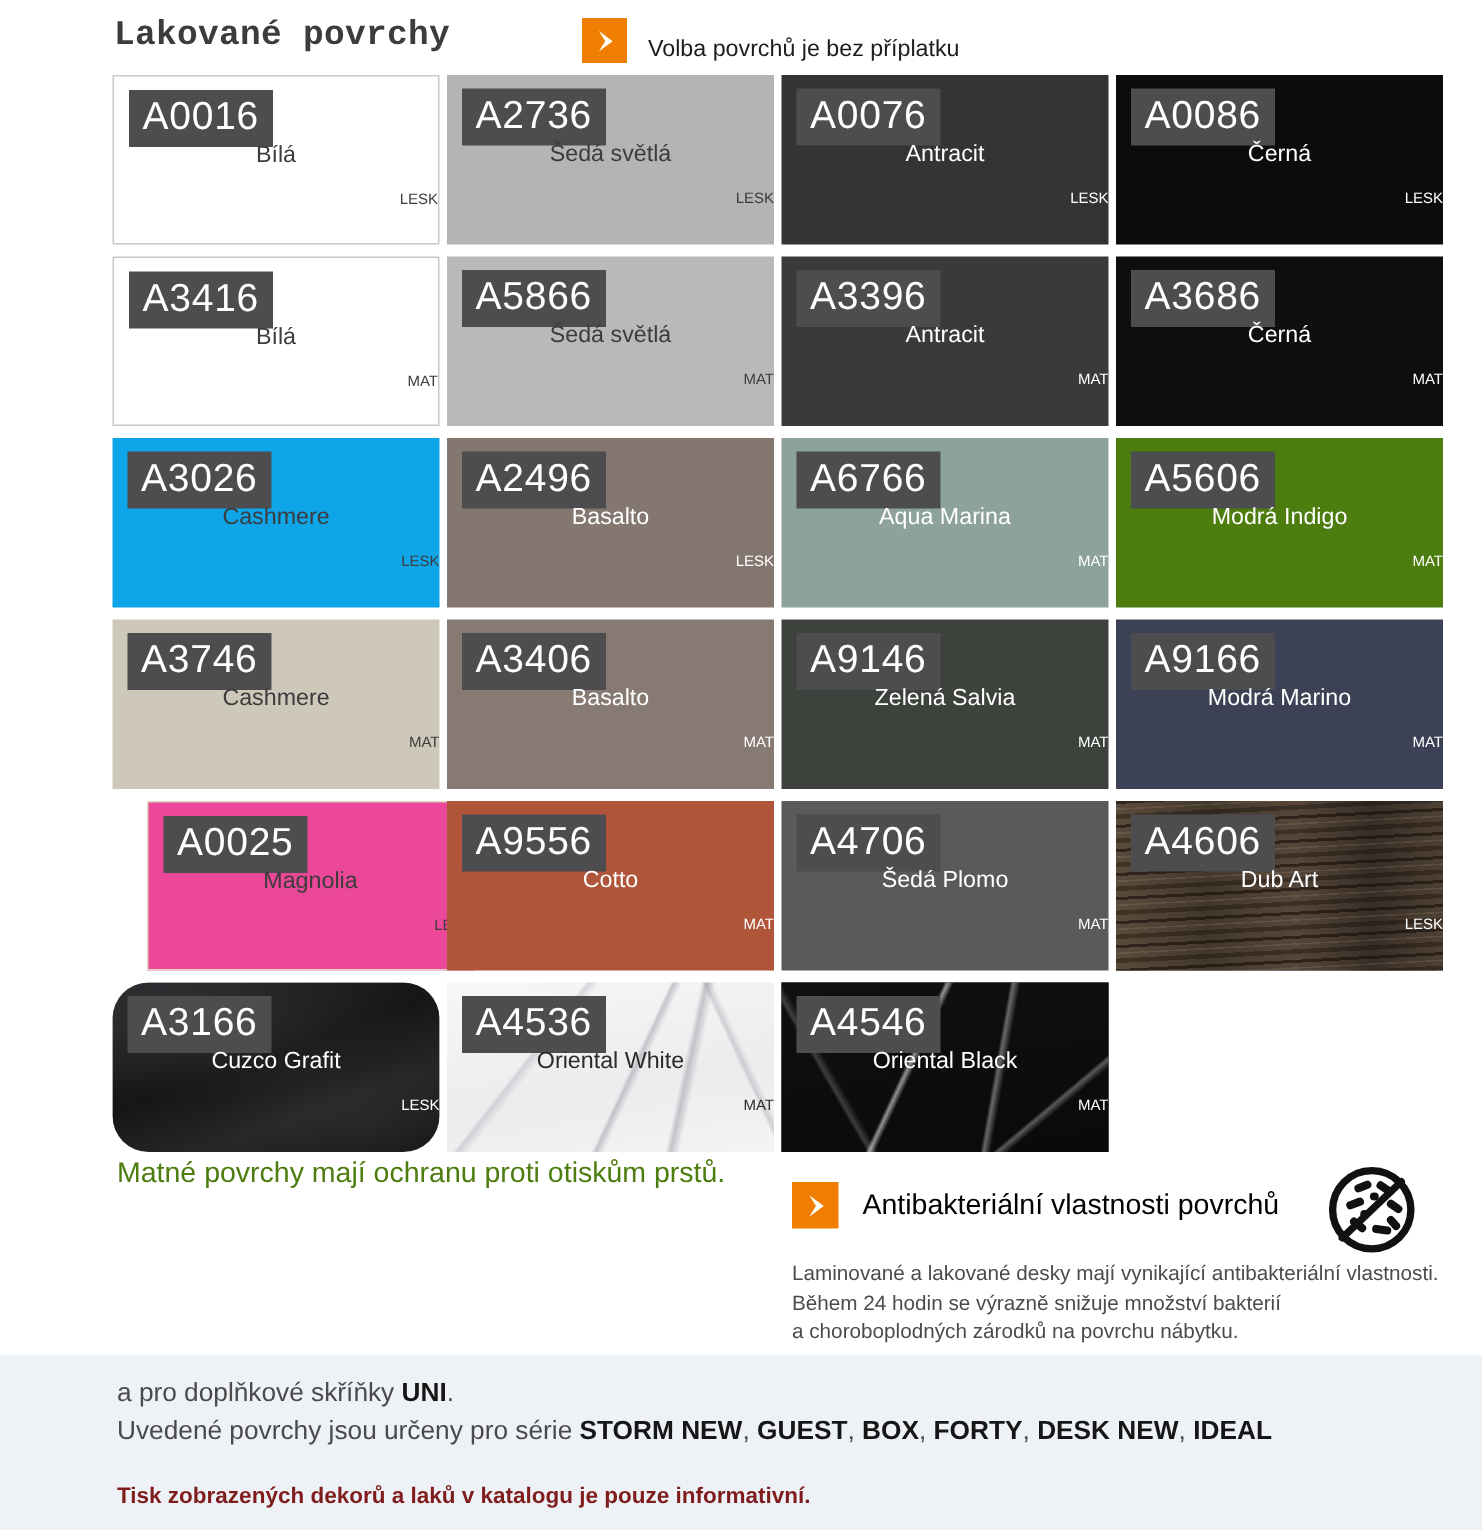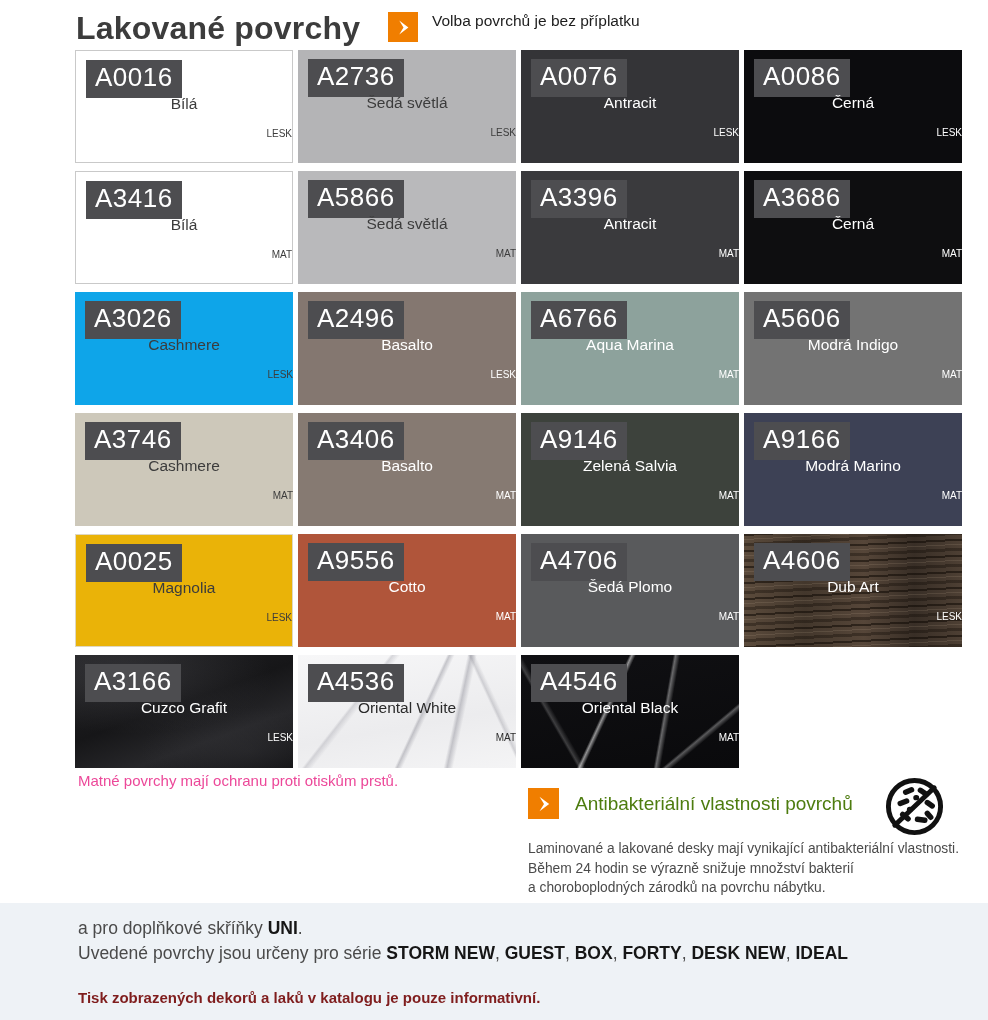--- a/index.html
+++ b/index.html
@@ -1,22 +1,22 @@
 <!DOCTYPE html>
 <html style="--accent: #f07e00; --badge: #4d4d50; --band: #eef2f6;"><head>
 <meta charset="utf-8">
 <style>
   * { margin:0; padding:0; box-sizing:border-box; }
   html,body { background:#fff; }
   body { font-family:"Liberation Sans", sans-serif; }
   .page { position:relative; width:988px; height:1020px; background:#fff; overflow:hidden; }
 
-  .page-title { position:absolute; left:76px; top:10px; font-size:32px; color:#3c3c3c; letter-spacing:.2px; }
-
-  .header-note { position:absolute; left:388px; top:12px; display:flex; align-items:flex-start; }
+  .page-title { position:absolute; left:76px; top:10px; font-size:23px; color:#3c3c3c; letter-spacing:.2px;font-family:Liberation Mono, monospace; }
+
+  .header-note { position:absolute; left:388px; top:12px; display:flex; align-items:flex-end; }
   .chev-box { width:30px; height:30px; background:var(--accent); display:flex; align-items:center; justify-content:center; }
   .chev-box svg { display:block; }
   .header-note-text { margin-left:14px; font-size:15.5px; color:#1d1d1d; }
 
   .grid { position:absolute; left:75px; top:50px; display:grid;
           grid-template-columns:repeat(4,218px); column-gap:5px; row-gap:8px; }
   .tile { position:relative; width:218px; height:113px; overflow:hidden; }
   .code-badge { position:absolute; top:9px; left:10px; background:var(--badge); color:#fff;
                 font-size:26px; padding:2px 9px 5px; letter-spacing:.5px; }
   .swatch-name { position:absolute; top:44px; left:0; width:100%; text-align:center; font-size:15.5px; }
@@ -37,25 +37,25 @@
       linear-gradient(128deg, rgba(0,0,0,0) 30%, rgba(150,150,160,.32) 31%, rgba(0,0,0,0) 33.5%),
       linear-gradient(65deg, rgba(0,0,0,0) 82%, rgba(130,130,140,.3) 83%, rgba(0,0,0,0) 85%),
       linear-gradient(170deg,#f7f7f8,#ececee 60%,#f4f4f5); }
   .tex-marble-black { background-image:
       linear-gradient(115deg, rgba(255,255,255,0) 40%, rgba(255,255,255,.55) 41%, rgba(255,255,255,0) 42.5%),
       linear-gradient(100deg, rgba(255,255,255,0) 64%, rgba(255,255,255,.38) 65%, rgba(255,255,255,0) 67%),
       linear-gradient(140deg, rgba(255,255,255,0) 78%, rgba(255,255,255,.32) 79%, rgba(255,255,255,0) 81%),
       linear-gradient(60deg, rgba(255,255,255,0) 20%, rgba(255,255,255,.2) 21%, rgba(255,255,255,0) 23%),
       linear-gradient(170deg,#101013,#0a0a0c); }
 
-  .grid-footnote { position:absolute; left:78px; top:772px; font-size:15px; color:#ec4899; }
+  .grid-footnote { position:absolute; left:78px; top:772px; font-size:19px; color:#4d7c0f; }
 
   .anti-head { position:absolute; left:528px; top:788px; display:flex; align-items:center; }
   .anti-head .chev-box { width:31px; height:31px; }
-  .anti-heading { margin-left:16px; font-size:19px; color:#4d7c0f; }
+  .anti-heading { margin-left:16px; font-size:19px; color:#000000; }
   .anti-icon { position:absolute; left:883px; top:775px; width:63px; height:63px; }
   .anti-text { position:absolute; left:528px; top:839px; font-size:13.8px; line-height:19.5px; color:#4b4b4b; }
 
   .band { position:absolute; left:0; top:903px; width:988px; height:117px; background:var(--band); padding:13px 0 0 78px; }
   .band-series { font-size:17.5px; line-height:25px; color:#4a4a4a; }
   .band-series .seg-bold { color:#161616; font-weight:bold; }
   .band-disclaimer { margin-top:23px; font-size:15px; font-weight:bold; color:#7f1d1d; }
 </style>
 </head>
 <body>
@@ -144,21 +144,21 @@
       <div class="swatch-name">Basalto</div>
       <div class="swatch-finish">LESK</div>
     </div>
       <div class="tile" style="background-color: rgb(141, 162, 156); color: rgb(255, 255, 255);">
       <div class="code-badge">
         <span>A6766</span>
       </div>
       <div class="swatch-name">Aqua Marina</div>
       <div class="swatch-finish">MAT</div>
     </div>
-      <div class="tile" style="background-color: #737373; color: rgb(255, 255, 255); padding-left: 21px;">
+      <div class="tile" style="background-color: #4d7c0f; color: rgb(255, 255, 255); padding-left: 21px;">
       <div class="code-badge">
         <span>A5606</span>
       </div>
       <div class="swatch-name">Modrá Indigo</div>
       <div class="swatch-finish">MAT</div>
     </div>
       <div class="tile" style="background-color: rgb(205, 200, 186); color: rgb(60, 60, 60);">
       <div class="code-badge">
         <span>A3746</span>
       </div>
@@ -179,21 +179,21 @@
       <div class="swatch-name">Zelená Salvia</div>
       <div class="swatch-finish">MAT</div>
     </div>
       <div class="tile" style="background-color: rgb(61, 65, 85); color: rgb(255, 255, 255);">
       <div class="code-badge">
         <span>A9166</span>
       </div>
       <div class="swatch-name">Modrá Marino</div>
       <div class="swatch-finish">MAT</div>
     </div>
-      <div class="tile" style="background-color: #eab308; color: rgb(60, 60, 60); border: 1px solid rgb(222, 215, 194);">
+      <div class="tile" style="background-color: #ec4899; color: rgb(60, 60, 60); border: 1px solid rgb(222, 215, 194); margin-left: 23px;">
       <div class="code-badge">
         <span>A0025</span>
       </div>
       <div class="swatch-name">Magnolia</div>
       <div class="swatch-finish">LESK</div>
     </div>
       <div class="tile" style="background-color: rgb(176, 85, 58); color: rgb(255, 255, 255);">
       <div class="code-badge">
         <span>A9556</span>
       </div>
@@ -207,21 +207,21 @@
       <div class="swatch-name">Šedá Plomo</div>
       <div class="swatch-finish">MAT</div>
     </div>
       <div class="tile tex-wood" style="background-color: rgb(74, 61, 50); color: rgb(255, 255, 255);">
       <div class="code-badge">
         <span>A4606</span>
       </div>
       <div class="swatch-name">Dub Art</div>
       <div class="swatch-finish">LESK</div>
     </div>
-      <div class="tile tex-graphite" style="background-color: rgb(31, 31, 33); color: rgb(255, 255, 255);">
+      <div class="tile tex-graphite" style="background-color: rgb(31, 31, 33); color: rgb(255, 255, 255); border-radius: 24px;">
       <div class="code-badge">
         <span>A3166</span>
       </div>
       <div class="swatch-name">Cuzco Grafit</div>
       <div class="swatch-finish">LESK</div>
     </div>
       <div class="tile tex-marble-white" style="background-color: rgb(242, 242, 243); color: rgb(43, 43, 43);">
       <div class="code-badge">
         <span>A4536</span>
       </div>

